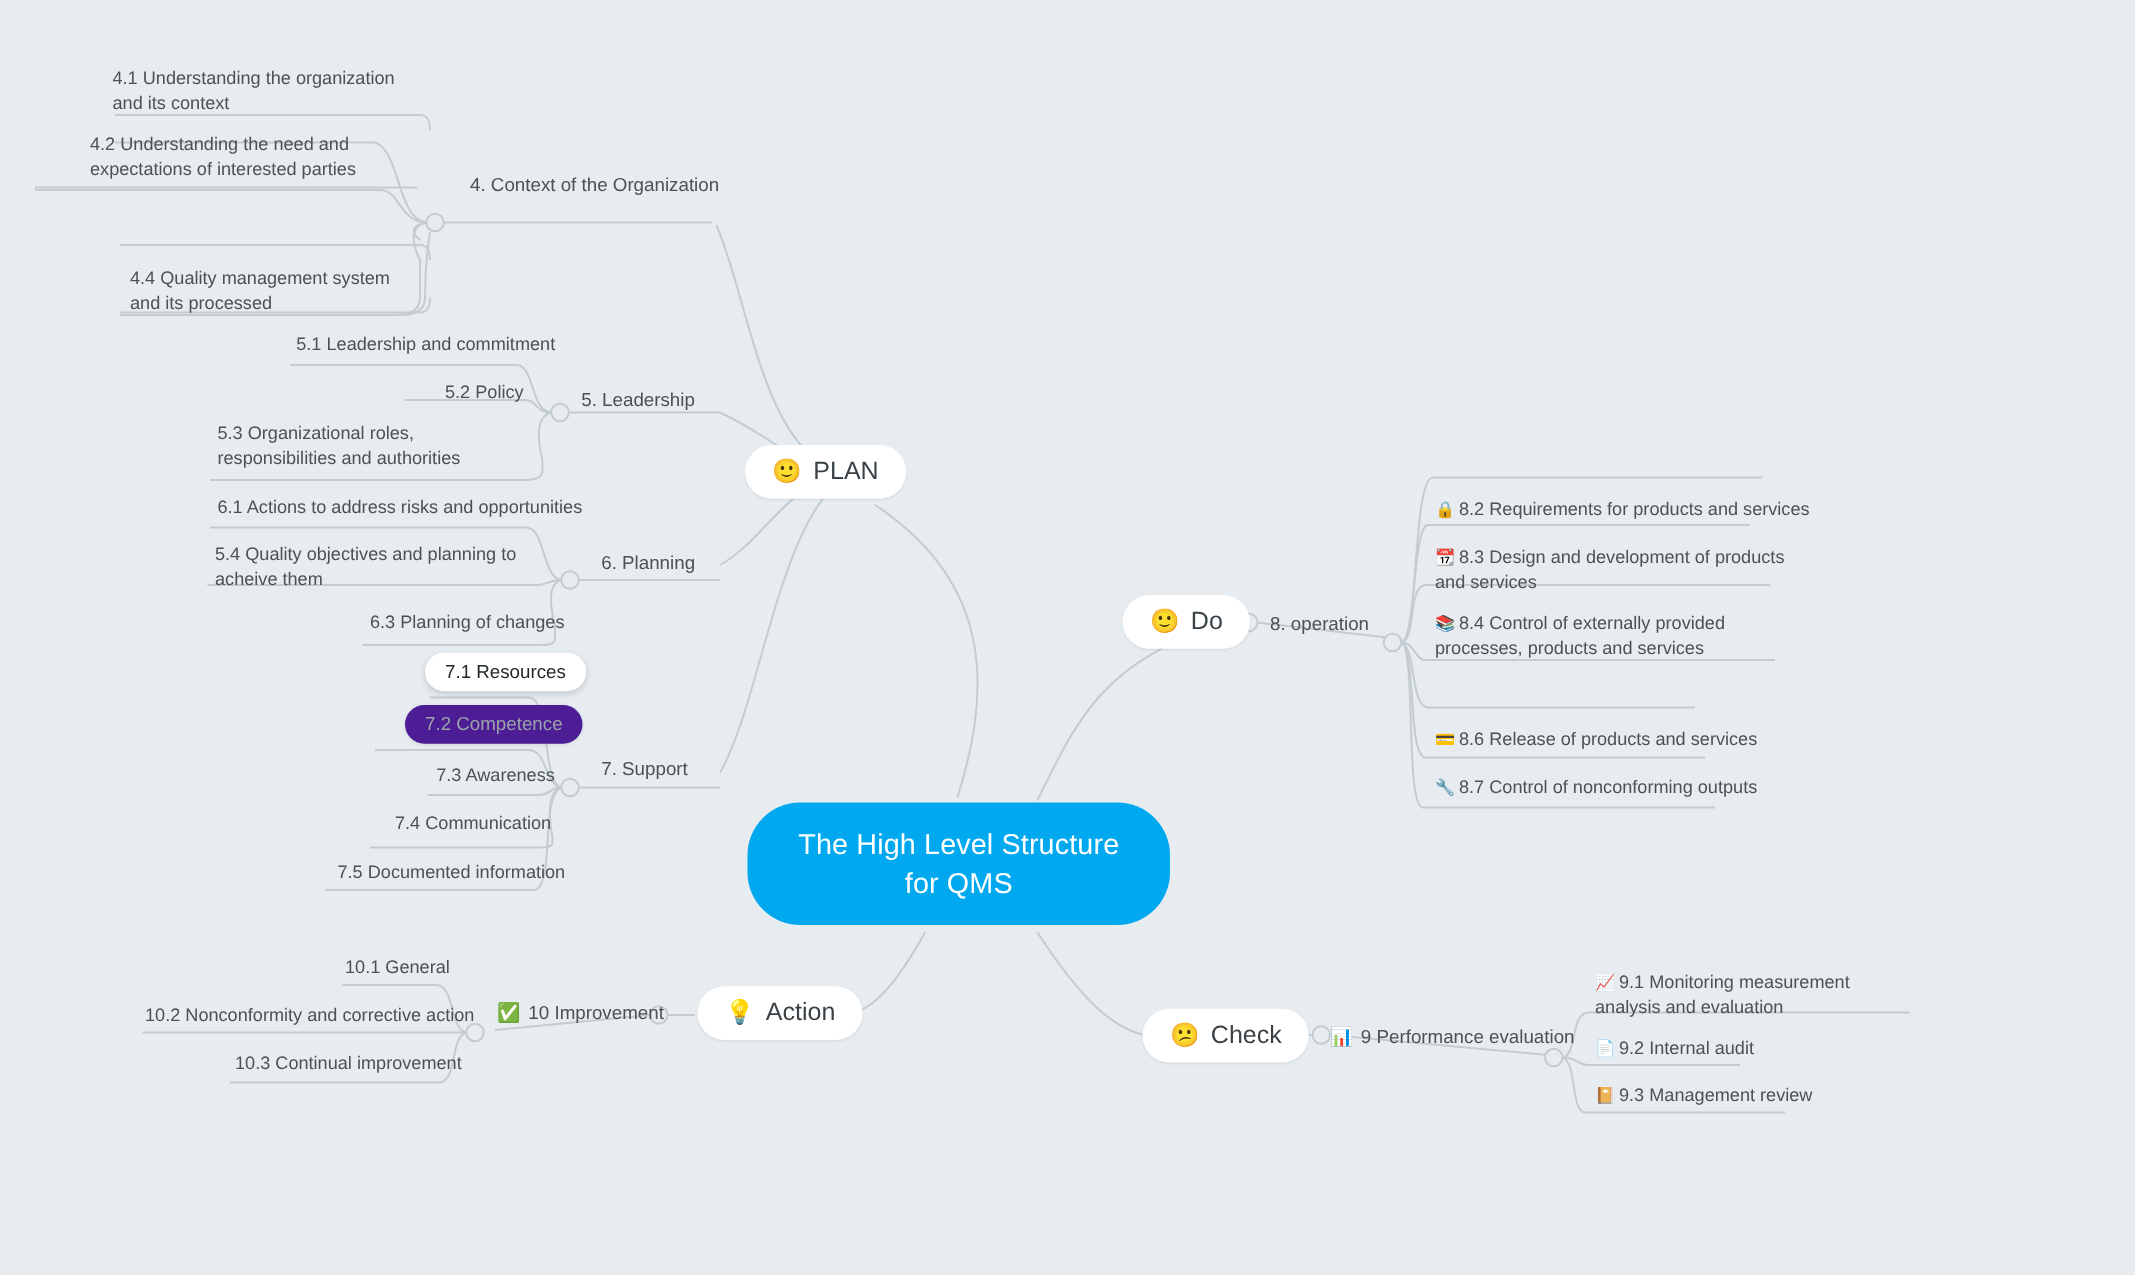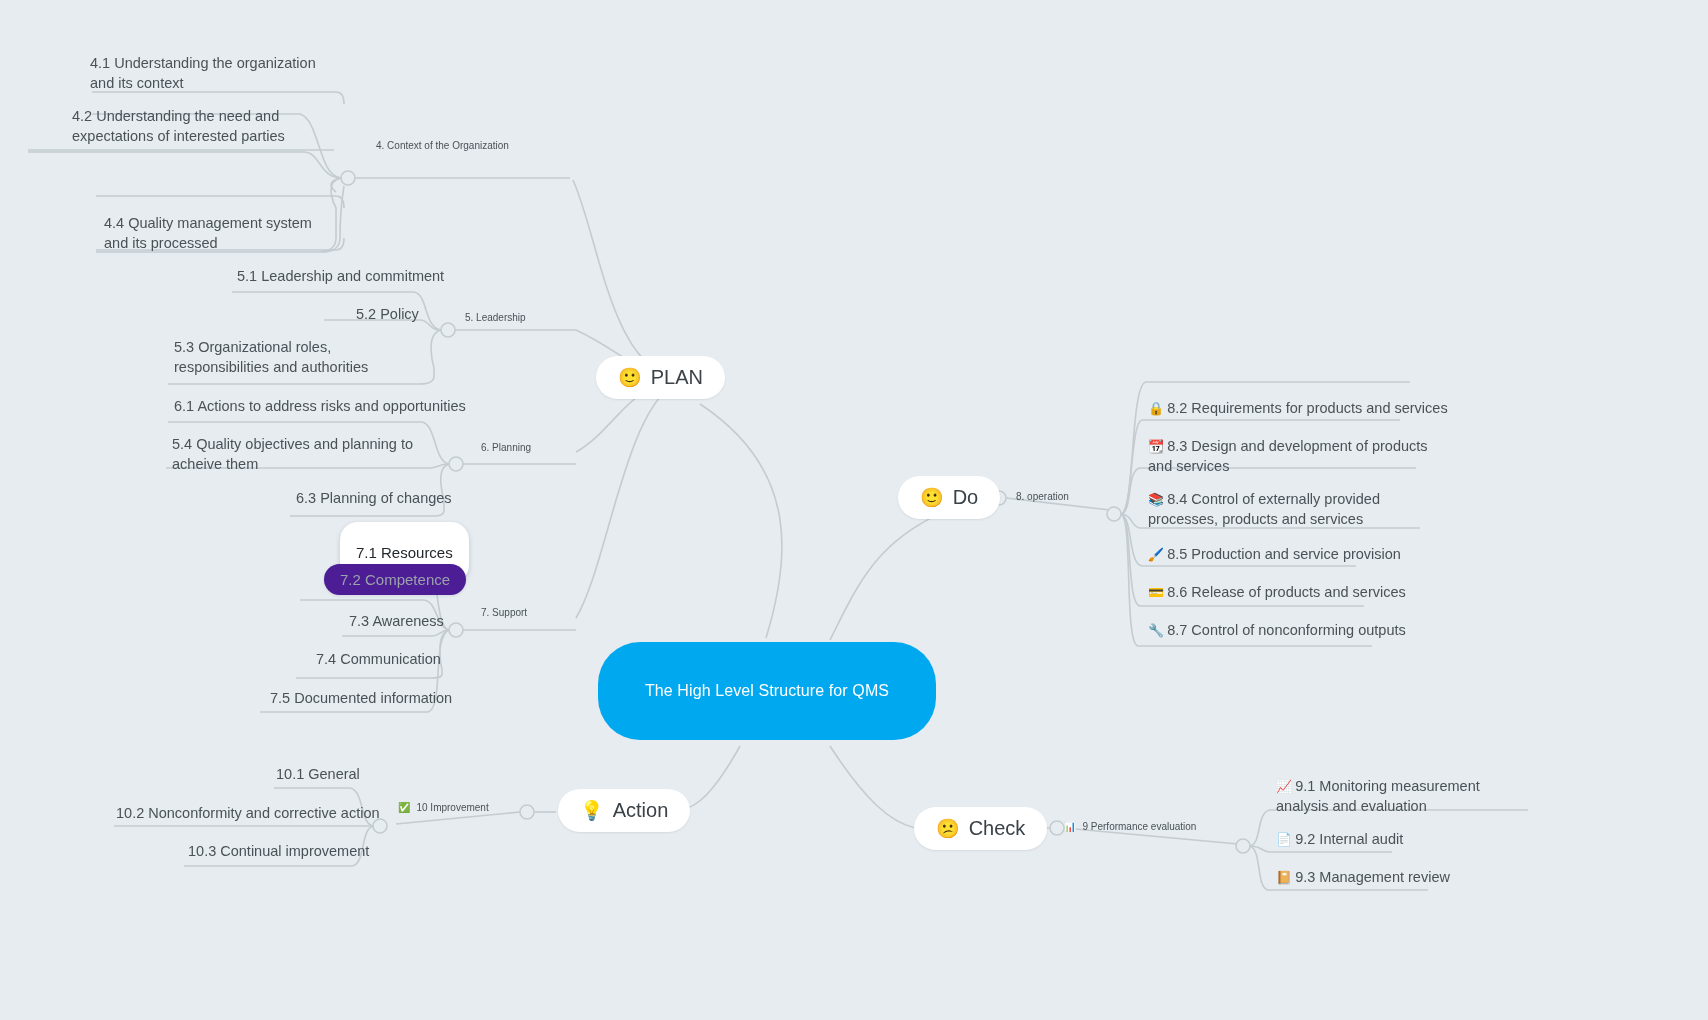--- a/index.html
+++ b/index.html
@@ -14,62 +14,62 @@
 
   .node { position: absolute; }
 
   
   .root {
     background: #00a8f0;
     color: #fff;
     border-radius: 42px;
     display: flex; align-items: center; justify-content: center;
     text-align: center;
-    font-size: 16px;
+    font-size: 23px;
     line-height: 1.35;
     padding: 14px 28px;
     letter-spacing: .1px;
   }
 
   
   .pill {
     background: #ffffff;
     border-radius: 26px;
     display: flex; align-items: center; gap: 9px;
     padding: 10px 22px;
     font-size: 20px;
     color: #3a4247;
     box-shadow: 0 1px 2px rgba(60,70,80,.10);
     white-space: nowrap;
   }
   .pill .emo { font-size: 19px; line-height:1; }
 
   
   .lvl2 {
-    font-size: 10px;
+    font-size: 15px;
     color: #4a5257;
     white-space: nowrap;
     line-height: 1.35;
     display:flex; align-items:center; gap:6px;
   }
 
   
   .leaf {
     font-size: 14.5px;
     color: #4a5257;
     line-height: 1.38;
     padding: 2px 8px 5px 8px;
   }
   .leaf .emo { font-size: 13px; margin-right: 3px; }
 
   
   .leaf-selected {
     background:#fff;
     border-radius: 18px;
-    padding: 22px 16px;
+    padding: 7px 16px;
     font-size: 15px;
     color: #22282c;
     box-shadow: 0 2px 5px rgba(60,70,80,.22);
     white-space: nowrap;
     display:inline-block;
   }
   
   .leaf-hover {
     background:#4c1d95;
     border-radius: 18px;
@@ -265,23 +265,20 @@
 
   <div class="node leaf" style="left:1140px; top:396px; white-space:nowrap;">
     <span class="emo">🔒</span><span>8.2 Requirements for products and services</span>
   </div>
   <div class="node leaf" style="left:1140px; top:434px; width:300px;">
     <span class="emo">📆</span><span>8.3 Design and development of products and services</span>
   </div>
   <div class="node leaf" style="left:1140px; top:487px; width:290px;">
     <span class="emo">📚</span><span>8.4 Control of externally provided processes, products and services</span>
   </div>
-  <div class="node leaf" style="left:1140px; top:542px; white-space:nowrap;">
-    <span class="emo">🖌️</span><span>8.5 Production and service provision</span>
-  </div>
   <div class="node leaf" style="left:1140px; top:580px; white-space:nowrap;">
     <span class="emo">💳</span><span>8.6 Release of products and services</span>
   </div>
   <div class="node leaf" style="left:1140px; top:618px; white-space:nowrap;">
     <span class="emo">🔧</span><span>8.7 Control of nonconforming outputs</span>
   </div>
 
   <div class="node leaf" style="left:1268px; top:774px; width:268px;">
     <span class="emo">📈</span><span>9.1 Monitoring measurement  analysis and evaluation</span>
   </div>

